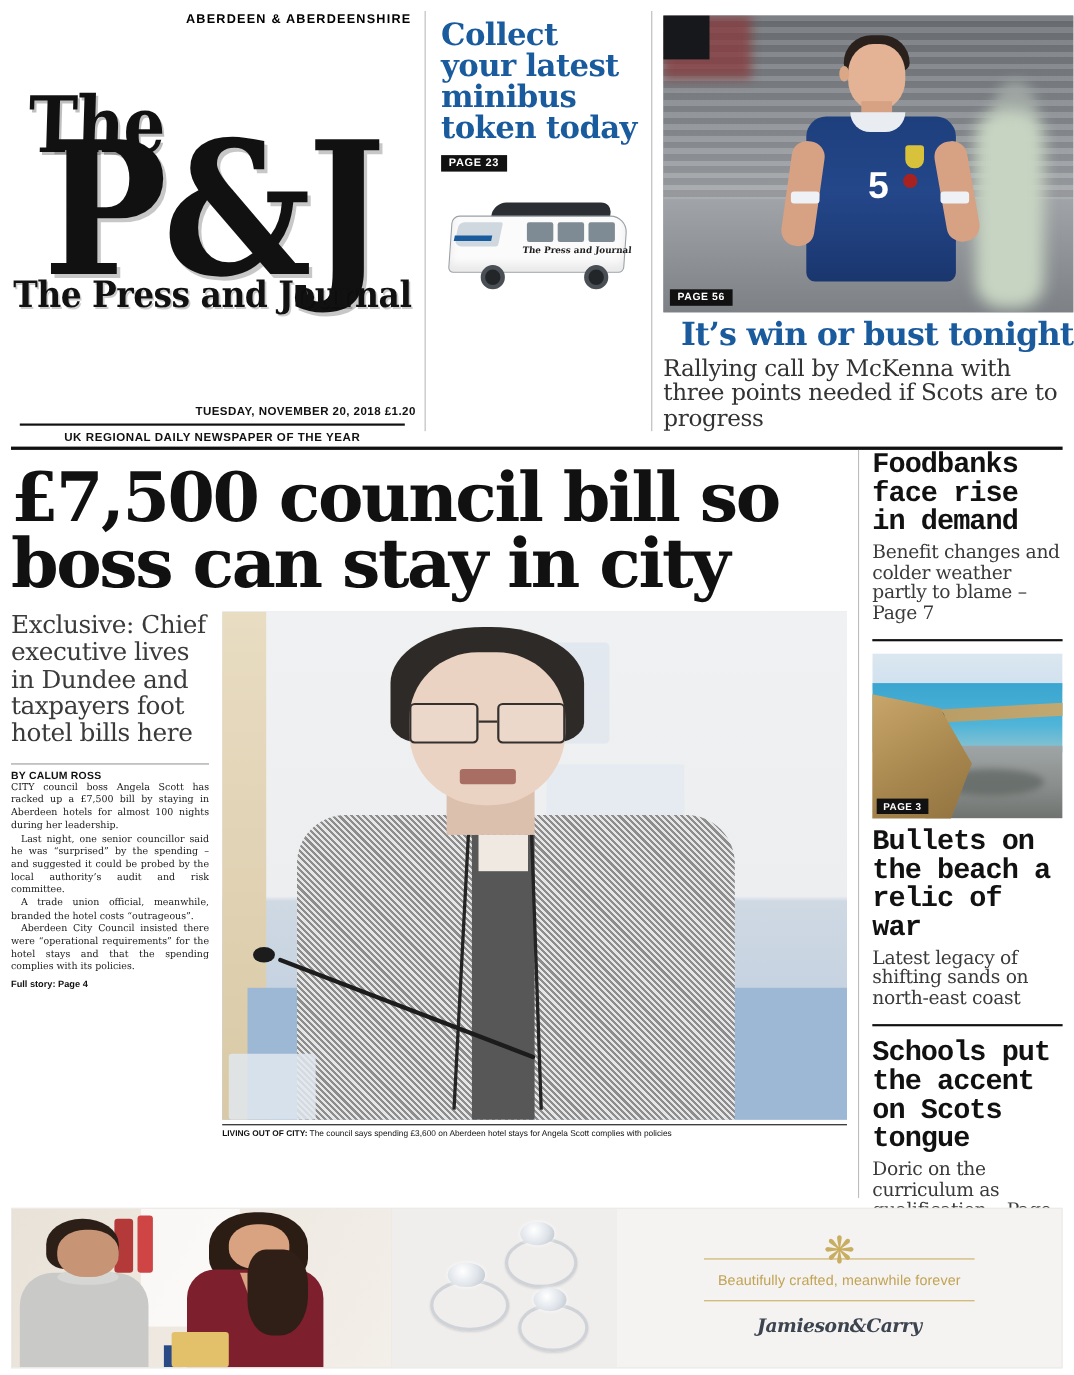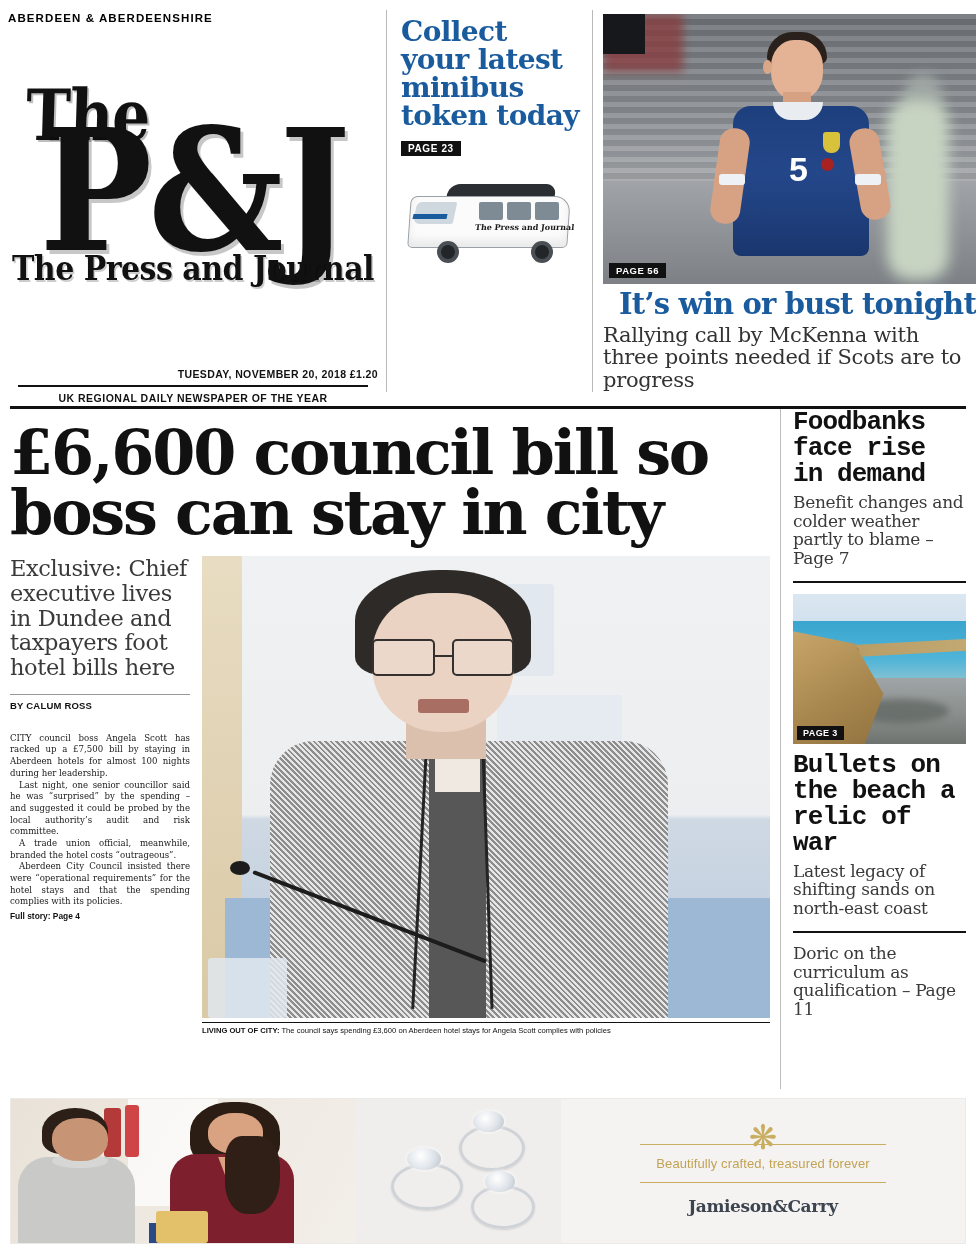--- a/index.html
+++ b/index.html
@@ -16,21 +16,21 @@
   
   .top{display:flex;height:404px;box-sizing:border-box;}
 
   
   .masthead{
     width:386px;box-sizing:border-box;
     padding:8px 8px 0 8px;position:relative;
     display:flex;flex-direction:column;
   }
   .region{
-    text-align:left;font-family:"Liberation Sans",sans-serif;
+    text-align:right;font-family:"Liberation Sans",sans-serif;
     font-weight:bold;font-size:11.5px;letter-spacing:1.1px;
     color:#000;padding-right:4px;padding-top:4px;
   }
   .logo-wrap{flex:1;display:flex;flex-direction:column;justify-content:center;align-items:center;margin-top:-6px;}
   .logo-the{
     font-family:"DejaVu Serif",serif;font-weight:bold;
     font-size:60px;line-height:0.8;letter-spacing:-1px;
     align-self:flex-start;margin-left:18px;
     transform:scaleY(1.18) skewX(-2deg);
     text-shadow:2px 2px 0 rgba(0,0,0,0.25);
@@ -128,21 +128,21 @@
     font-family:"DejaVu Serif",serif;font-size:22.5px;line-height:1.1;
     color:#3a3a3a;letter-spacing:-0.4px;
   }
   .byline{
     font-family:"Liberation Sans",sans-serif;font-weight:bold;
     font-size:9.5px;letter-spacing:0.2px;margin-top:14px;
     padding-top:5px;border-top:1px solid #999;
   }
   .body-text{
     font-family:"DejaVu Serif",serif;font-size:8.6px;line-height:1.36;
-    text-align:justify;margin-top:22px;color:#1a1a1a;
+    text-align:justify;margin-top:0;color:#1a1a1a;
   }
   .body-text p{margin:0;}
   .body-text p+p{text-indent:9px;}
   .fullstory{
     font-family:"Liberation Sans",sans-serif;font-weight:bold;
     font-size:8.4px;margin-top:3px;
   }
 
   .lead-photo-wrap{flex:1;position:relative;}
   .lead-photo{
@@ -190,21 +190,21 @@
   .ad-snow{
     font-size:34px;color:#c9ae62;line-height:0.7;margin-bottom:-6px;
     font-family:"DejaVu Sans",sans-serif;
   }
   .ad-line{width:246px;border-top:1px solid #c9ae62;}
   .ad-slogan{
     font-family:"Liberation Sans",sans-serif;font-size:13px;
     color:#c2a354;padding:11px 0;letter-spacing:0.1px;
   }
   .ad-brand{
-    font-family:"DejaVu Serif",serif;font-weight:bold;
+    font-family:"DejaVu Serif",serif;font-style:italic;font-weight:bold;
     font-size:17px;color:#3c4450;margin-top:13px;letter-spacing:-0.4px;
   }
 
   
   .van{position:absolute;left:2px;top:18px;width:178px;height:86px;}
   .van-body{
     position:absolute;left:6px;top:16px;width:158px;height:50px;
     background:#fbfbfb;border:1.5px solid #9aa0a6;
     border-radius:7px 16px 5px 5px;
     box-shadow:inset 0 -7px 8px rgba(0,0,0,0.07);
@@ -405,21 +405,21 @@
       <div class="sport-head">It’s win or bust tonight</div>
       <div class="sport-sub">Rallying call by McKenna with three points needed if Scots are to progress</div>
     </div>
   </div>
 
   <div class="big-rule"></div>
 
   <div class="main">
 
     <div class="main-left">
-      <div class="lead-head">£6,600 council bill so boss can stay in city</div>
+      <div class="lead-head">£7,500 council bill so boss can stay in city</div>
 
       <div class="lead-body">
         <div class="lead-col">
           <div class="standfirst">Exclusive: Chief executive lives in Dundee and taxpayers foot hotel bills here</div>
           <div class="byline">BY CALUM ROSS</div>
           <div class="body-text">
             <p>CITY council boss Angela Scott has racked up a £7,500 bill by staying in Aberdeen hotels for almost 100 nights during her leadership.</p>
             <p>Last night, one senior councillor said he was “surprised” by the spending – and suggested it could be probed by the local authority’s audit and risk committee.</p>
             <p>A trade union official, meanwhile, branded the hotel costs “outrageous”.</p>
             <p>Aberdeen City Council insisted there were “operational requirements” for the hotel stays and that the spending complies with its policies.</p>
@@ -484,20 +484,21 @@
           </div>
           <div class="rail-badge">PAGE 3</div>
         </div>
         <div class="rail-head">Bullets on the beach a relic of war</div>
         <div class="rail-sub">Latest legacy of shifting sands on north-east coast</div>
       </div>
 
       <div class="rail-rule"></div>
 
       <div>
+        <div class="rail-head">Schools put the accent on Scots tongue</div>
         <div class="rail-sub">Doric on the curriculum as qualification – Page 11</div>
       </div>
 
     </div>
   </div>
 
   <div class="ad">
 
     <div class="ad-photo">
       <div class="couple">
@@ -529,20 +530,20 @@
       </div>
       <div class="ring r3">
         <div class="ring-band"></div>
         <div class="ring-gem"></div>
       </div>
     </div>
 
     <div class="ad-text">
       <div class="ad-snow">❋</div>
       <div class="ad-line"></div>
-      <div class="ad-slogan">Beautifully crafted, treasured forever</div>
+      <div class="ad-slogan">Beautifully crafted, meanwhile forever</div>
       <div class="ad-line"></div>
       <div class="ad-brand">Jamieson&amp;Carry</div>
     </div>
 
   </div>
 
 </div>
 
 </body></html>

